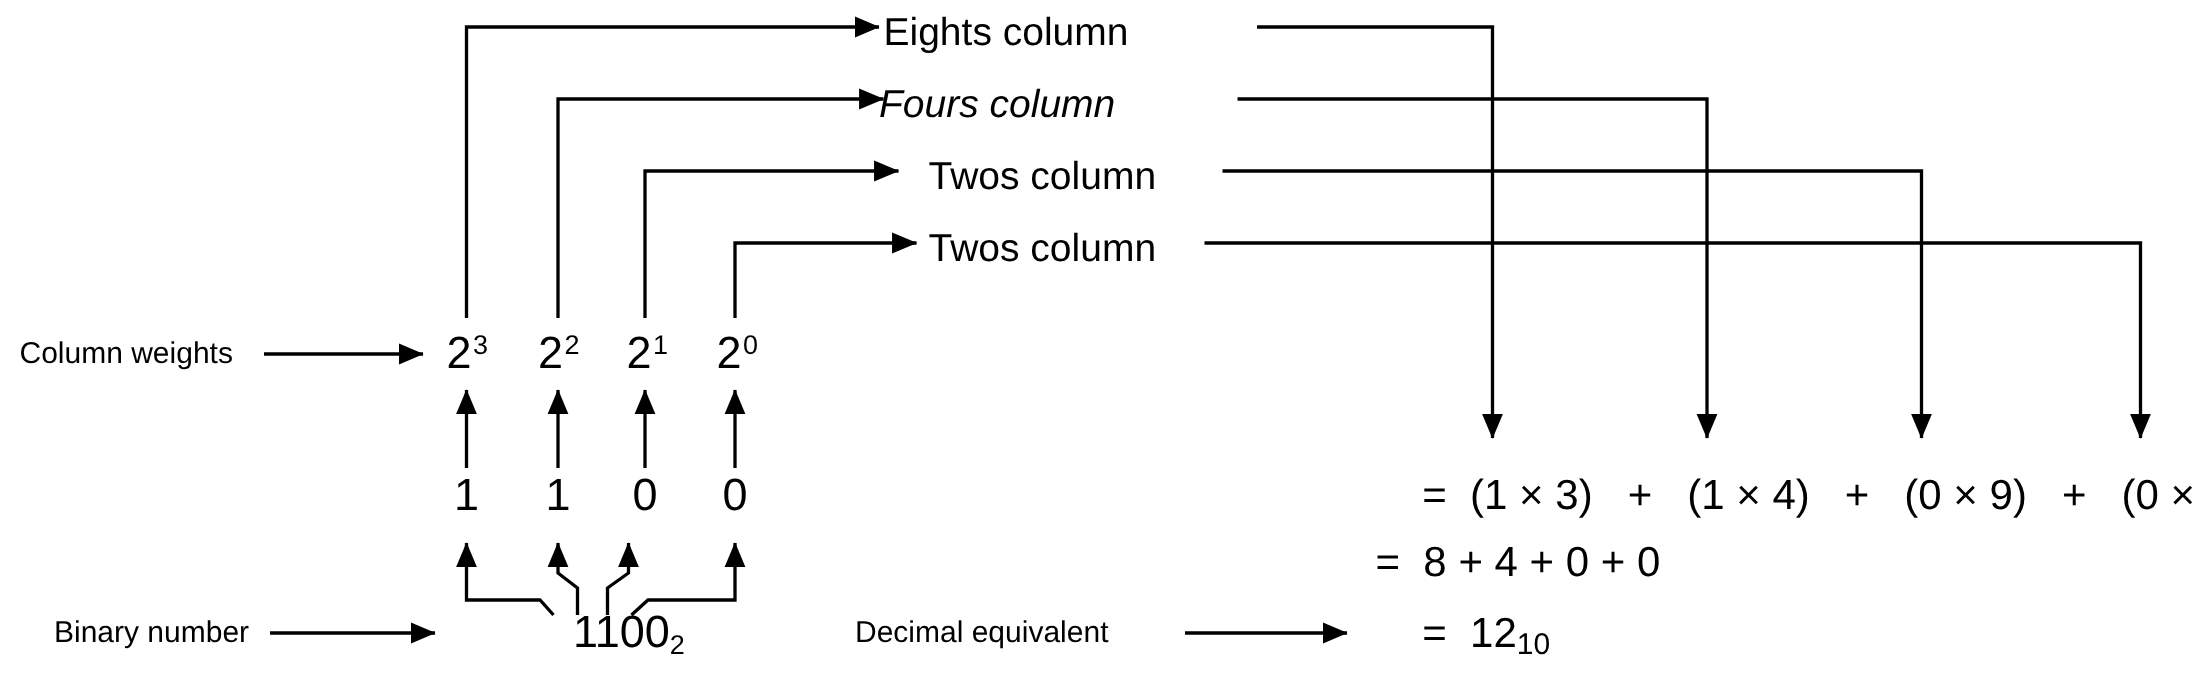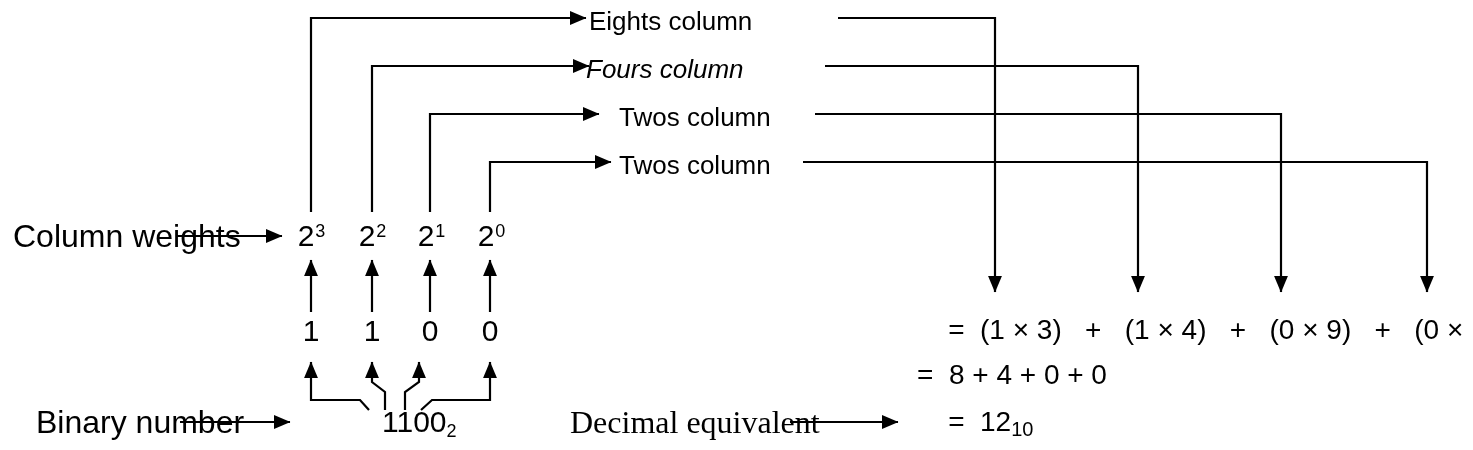--- a/index.html
+++ b/index.html
@@ -24,21 +24,21 @@
     width: 1473px;
     height: 450px;
   }
   .lbl {
     position: absolute;
     white-space: nowrap;
     line-height: 1;
     color: #000;
   }
   
-  .side-label { font-size: 32px; }
+  .side-label { font-size: 20px; }
   
   .col-label { font-size: 26px; }
   
   .weight {
     font-size: 30px;
     text-align: center;
     transform: translate(-50%, -50%);
   }
   .weight sup {
     font-size: 18px;
@@ -111,21 +111,21 @@
       <path d="M385,410 L385,392 L372,382 L372,362" marker-end="url(#ar)"></path>
       <path d="M405,410 L405,392 L419,382 L419,362" marker-end="url(#ar)"></path>
       <path d="M421,410 L432,400 L490,400 L490,362" marker-end="url(#ar)"></path>
     </g>
   </svg>
 
   <div class="lbl side-label arrowed" style="left:13px; top:236px;">Column weights</div>
 
   <div class="lbl side-label arrowed" style="left:36px; top:422px;">Binary number</div>
 
-  <div class="lbl side-label arrowed" style="left:570px; top:422px;font-family:Liberation Serif, serif;">Decimal equivalent</div>
+  <div class="lbl side-label arrowed" style="left:570px; top:422px;">Decimal equivalent</div>
 
   <div class="lbl weight" style="left:311px; top:236px;">
     <span>2</span><sup>3</sup>
   </div>
   <div class="lbl weight" style="left:372px; top:236px;">
     <span>2</span><sup>2</sup>
   </div>
   <div class="lbl weight" style="left:431px; top:236px;">
     <span>2</span><sup>1</sup>
   </div>

